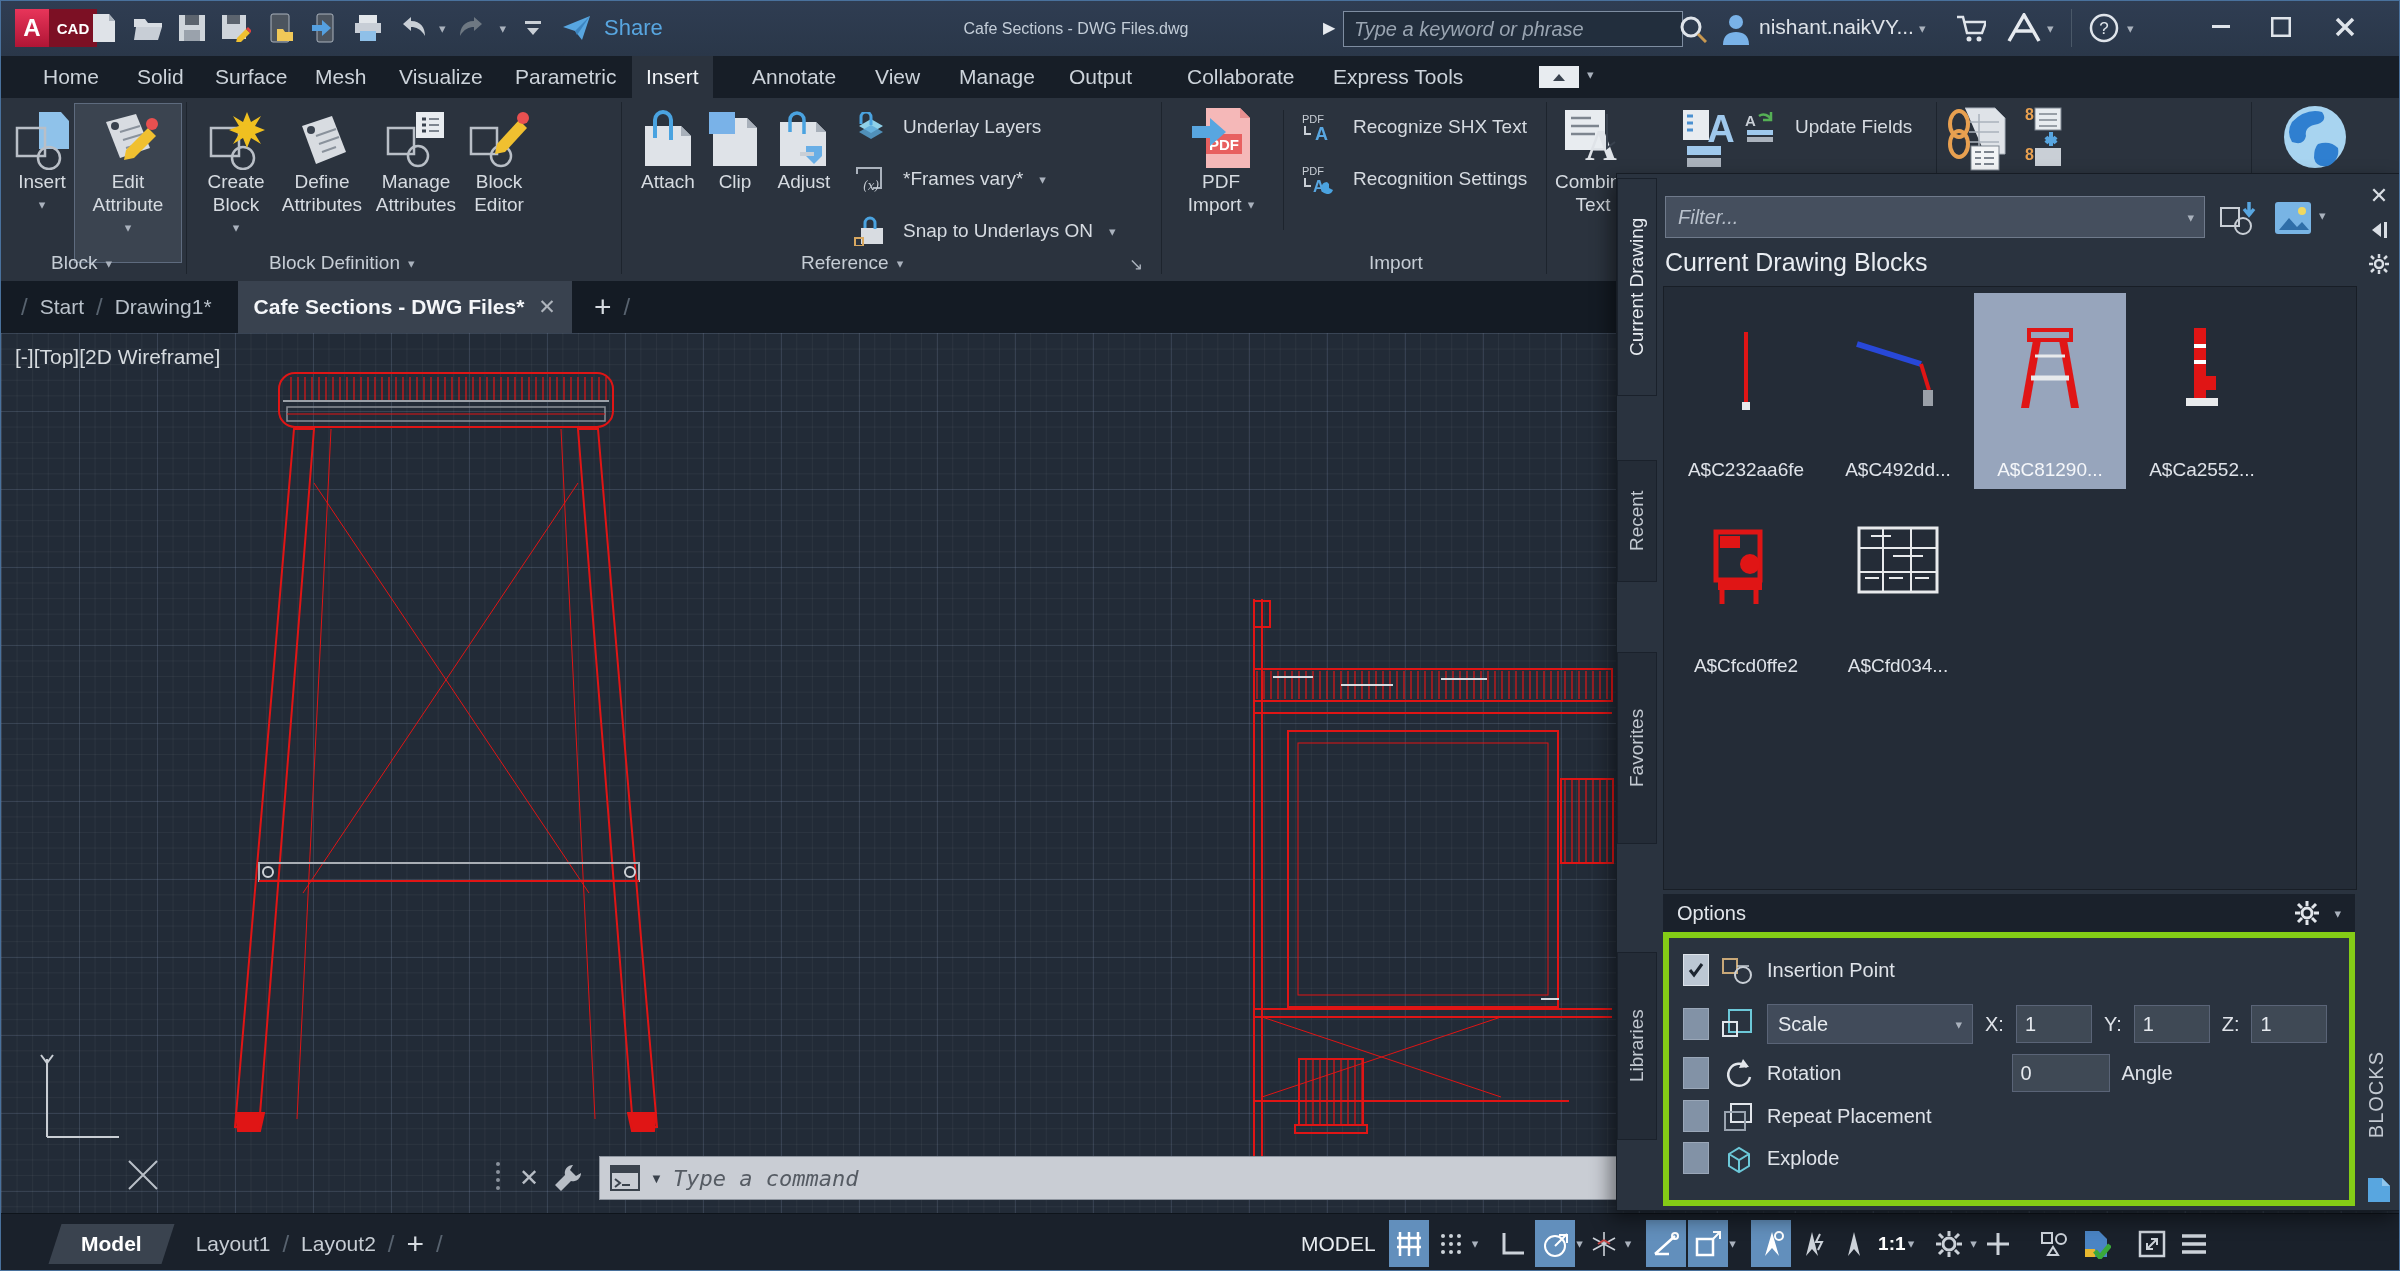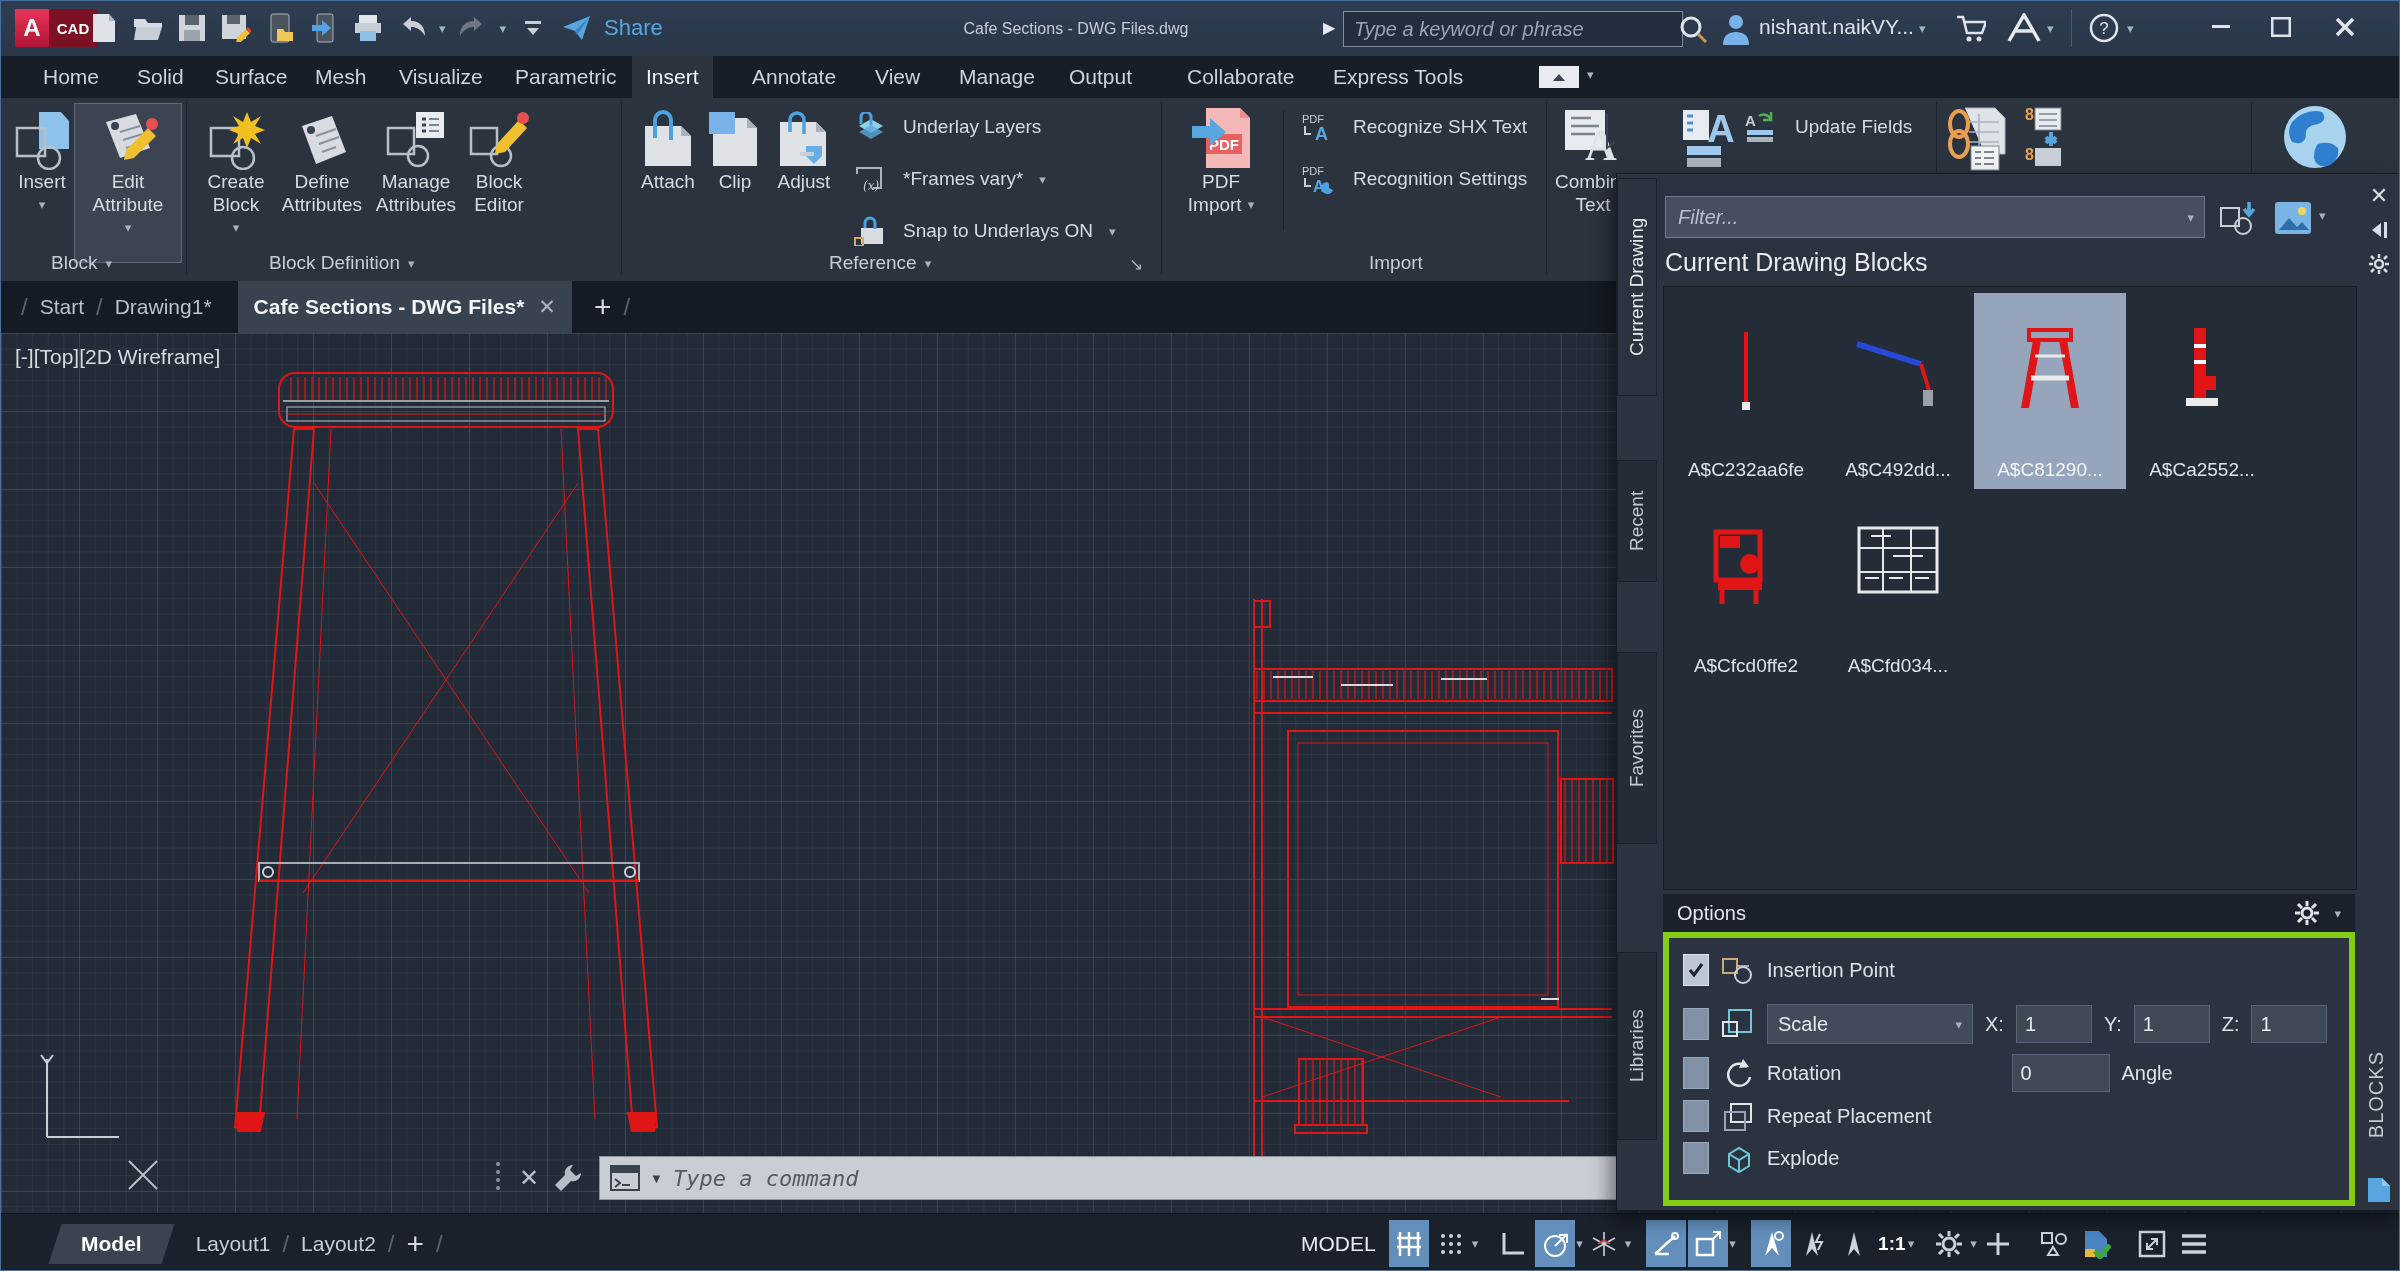--- a/index.html
+++ b/index.html
@@ -403,21 +403,21 @@
       <span>
         <svg width="34" height="30">
             <path d="M8 12 h22 v16 h-22 z" fill="#d8dce1"></path>
             <path d="M12 12 v-5 a5 5 0 0 1 10 0 v6" fill="none" stroke="#4aa3e0" stroke-width="3"></path>
             <rect x="2" y="22" width="8" height="8" fill="none" stroke="#d8a860" stroke-width="2"></rect>
           </svg>
         </span>
       <span>Snap to Underlays ON</span>
       <span class="caret">▾</span>
     </div>
-    <div class="pfoot" style="left:828px;">
+    <div class="pfoot" style="left:800px;">
       <span>Reference</span>
         <span class="caret">▾</span>
       </div>
     <span class="abs" style="left:1128px;top:156px;color:#aab2bc;font-size:17px;">↘</span>
     <div class="psep" style="left:1160px;"></div>
 
     <div class="bigbtn" style="left:1180px;width:80px;">
       <span class="ic">
         <svg width="62" height="64">
             <path d="M16 2 h34 l10 10 v50 h-44 z" fill="#f5b8b8"></path>

